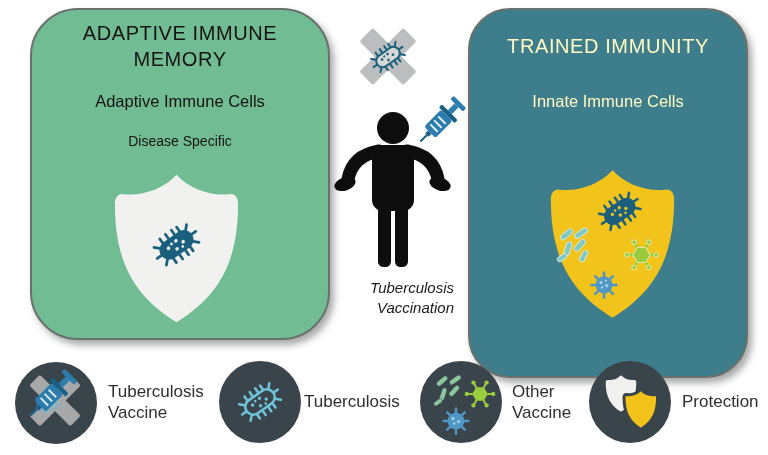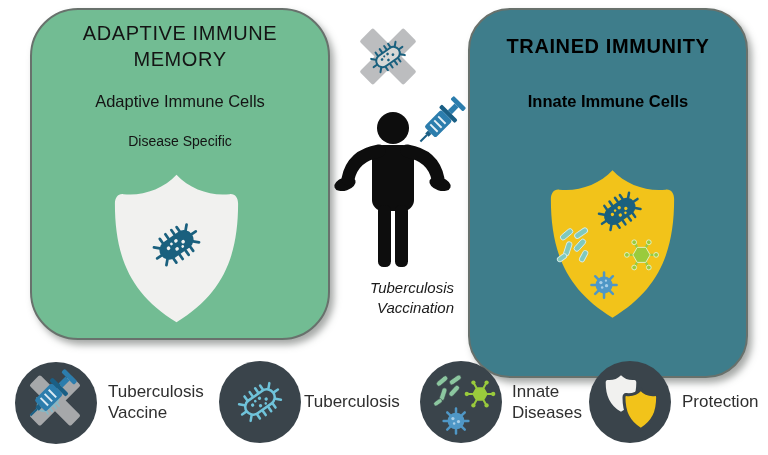--- a/index.html
+++ b/index.html
@@ -10,21 +10,21 @@
   .panel{
     position:absolute;top:8px;box-sizing:border-box;
     border:2px solid #68716c;
     box-shadow:4px 5px 7px rgba(80,85,82,.5);
     text-align:center;
   }
   .panel-left{
     left:30px;width:300px;height:332px;border-radius:48px;background:#72bc93;color:#141414;
   }
   .panel-right{
-    left:468px;width:280px;height:370px;border-radius:42px;background:#3e7d8b;color:#000000;font-weight:bold;
+    left:468px;width:280px;height:370px;border-radius:42px;background:#3e7d8b;color:#fef9c3;
   }
   .panel-title{
     height:50px;margin-top:12px;display:flex;align-items:center;justify-content:center;
     font-size:20px;letter-spacing:.6px;line-height:1.28;padding:0 22px;
   }
   .panel-sub1{margin-top:20px;font-size:16.5px;}
   .panel-sub2{margin-top:22px;font-size:14px;}
   .shield-wrap{position:absolute;}
   .shield-left{left:72px;top:160px;}
   .shield-right{left:70px;top:155px;}
@@ -372,21 +372,21 @@
           </g>
           <circle cx="30" cy="30" r="13.5" fill="#4f97c6"></circle>
           <g fill="#a9cfe8">
               <circle cx="25" cy="26" r="2.6"></circle>
               <circle cx="34" cy="31" r="2.6"></circle>
               <circle cx="27" cy="34" r="2"></circle>
             </g>
         </g>
       </svg>
     </div>
-    <div class="legend-label" style="left:512px;top:382px;width:90px;">Innate Diseases</div>
+    <div class="legend-label" style="left:512px;top:382px;width:90px;">Other Vaccine</div>
   </div>
 
   <div class="legend-item">
     <div class="legend-circle" style="left:589px;top:361px;">
       <svg width="82" height="82" viewBox="0 0 82 82">
         <g transform="translate(14,13) scale(0.30)">
           <path d="M60 4 C71 16 89 22 104 20 C108.5 19.5 111 23 111 28 C111 72 98 103 60 126 C22 103 9 72 9 28 C9 23 11.5 19.5 16 20 C31 22 49 16 60 4 Z" fill="#f1f1ef"></path>
         </g>
         <g transform="translate(32,27) scale(0.33)">
           <path d="M60 4 C71 16 89 22 104 20 C108.5 19.5 111 23 111 28 C111 72 98 103 60 126 C22 103 9 72 9 28 C9 23 11.5 19.5 16 20 C31 22 49 16 60 4 Z" fill="#f2c31a" stroke="#3a444b" stroke-width="9"></path>

